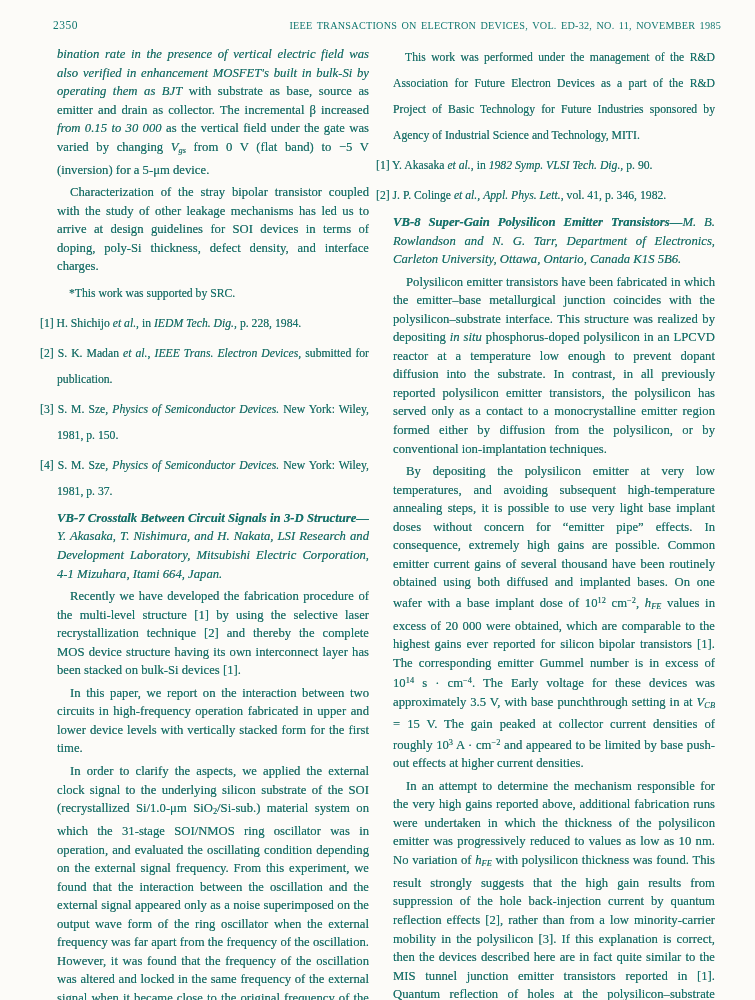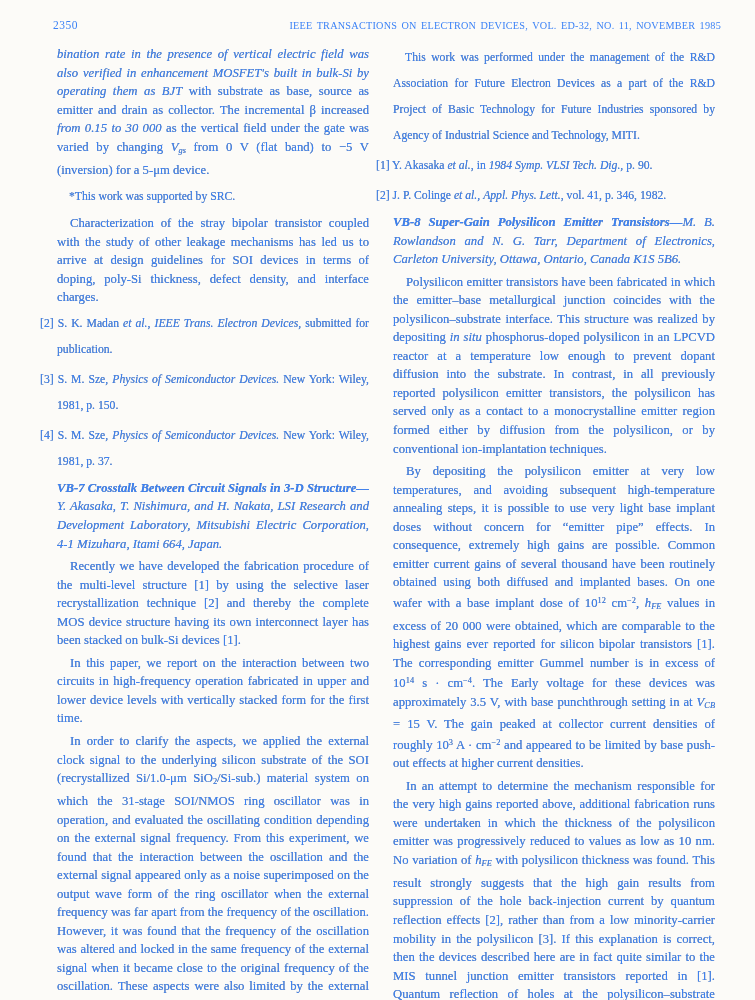--- a/index.html
+++ b/index.html
@@ -6,21 +6,21 @@
   body {
     width:755px; height:1000px;
     background:#f6f5f2;
     font-family:"Liberation Serif", serif;
     -webkit-font-smoothing:antialiased;
   }
   .page {
     position:relative;
     width:755px; height:1000px;
     background:#fcfbf8;
-    color:#3b82f6;
+    color:#0f766e;
     overflow:hidden;
   }
   .header-row {
     position:absolute; top:19px; left:53px; right:34px;
     display:flex; justify-content:space-between; align-items:baseline;
   }
   .page-number { font-size:11.5px; letter-spacing:0.5px; }
   .journal-header { font-size:10.2px; letter-spacing:0.25px; word-spacing:1.5px; }
   .col {
     position:absolute; top:41px;
@@ -48,33 +48,34 @@
 </head>
 <body>
 
 <div class="page">
   <div class="header-row">
     <span class="page-number">2350</span>
     <span class="journal-header">IEEE TRANSACTIONS ON ELECTRON DEVICES, VOL. ED-32, NO. 11, NOVEMBER 1985</span>
   </div>
   <div class="col col-left">
       <p class="blk body-paragraph"><span class="seg-i">bination rate in the presence of vertical electric field was also verified in enhancement MOSFET's built in bulk-Si by operating them as BJT</span><span> with substrate as base, source as emitter and drain as collector. The incremental β increased </span><span class="seg-i">from 0.15 to 30 000</span><span> as the vertical field under the gate was varied by changing </span><span class="seg-i">V</span><span class="seg-i seg-sub">gs</span><span> from 0 V (flat band) to −5 V (inversion) for a 5-μm device.</span></p>
+      <p class="blk body-paragraph indent"><span>Characterization of the stray bipolar transistor coupled with the study of other leakage mechanisms has led us to arrive at design guidelines for SOI devices in terms of doping, poly-Si thickness, defect density, and interface charges.</span></p>
       <p class="blk footnote"><span>*This work was supported by SRC.</span></p>
-      <p class="blk body-paragraph indent"><span>Characterization of the stray bipolar transistor coupled with the study of other leakage mechanisms has led us to arrive at design guidelines for SOI devices in terms of doping, poly-Si thickness, defect density, and interface charges.</span></p>
+      <p class="blk reference"><span>[1] H. Shichijo </span><span class="seg-i">et al.</span><span>, in </span><span class="seg-i">IEDM Tech. Dig.</span><span>, p. 228, 1984.</span></p>
       <p class="blk reference"><span>[2] S. K. Madan </span><span class="seg-i">et al.</span><span>, </span><span class="seg-i">IEEE Trans. Electron Devices</span><span>, submitted for publication.</span></p>
       <p class="blk reference"><span>[3] S. M. Sze, </span><span class="seg-i">Physics of Semiconductor Devices.</span><span>  New York: Wiley, 1981, p. 150.</span></p>
       <p class="blk reference"><span>[4] S. M. Sze, </span><span class="seg-i">Physics of Semiconductor Devices.</span><span>  New York: Wiley, 1981, p. 37.</span></p>
       <p class="blk section-heading"><span class="seg-b">VB-7   Crosstalk Between Circuit Signals in 3-D Structure—</span><span>Y. Akasaka, T. Nishimura, and H. Nakata, LSI Research and Development Laboratory, Mitsubishi Electric Corporation, 4-1 Mizuhara, Itami 664, Japan.</span></p>
       <p class="blk body-paragraph indent"><span>Recently we have developed the fabrication procedure of the multi-level structure [1] by using the selective laser recrystallization technique [2] and thereby the complete MOS device structure having its own interconnect layer has been stacked on bulk-Si devices [1].</span></p>
       <p class="blk body-paragraph indent"><span>In this paper, we report on the interaction between two circuits in high-frequency operation fabricated in upper and lower device levels with vertically stacked form for the first time.</span></p>
       <p class="blk body-paragraph indent"><span>In order to clarify the aspects, we applied the external clock signal to the underlying silicon substrate of the SOI (recrystallized Si/1.0-μm SiO</span><span class="seg-sub">2</span><span>/Si-sub.) material system on which the 31-stage SOI/NMOS ring oscillator was in operation, and evaluated the oscillating condition depending on the external signal frequency. From this experiment, we found that the interaction between the oscillation and the external signal appeared only as a noise superimposed on the output wave form of the ring oscillator when the external frequency was far apart from the frequency of the oscillation. However, it was found that the frequency of the oscillation was altered and locked in the same frequency of the external signal when it became close to the original frequency of the oscillation. These aspects were also limited by the external signal voltage. For instance, the original oscillation of 6.3 MHz at a supply voltage of 5 V was altered and locked in the external signal frequency of 5.3 MHz at the signal voltage of 5 V, and was kept unchanged in the case of the signal voltage below 2 V.</span></p>
     </div>
   <div class="col col-right">
       <p class="blk footnote"><span>This work was performed under the management of the R&amp;D Association for Future Electron Devices as a part of the R&amp;D Project of Basic Technology for Future Industries sponsored by Agency of Industrial Science and Technology, MITI.</span></p>
-      <p class="blk reference"><span>[1] Y. Akasaka </span><span class="seg-i">et al.</span><span>, in </span><span class="seg-i">1984 Symp. VLSI Tech. Dig.</span><span>, p. 90.</span></p>
+      <p class="blk reference"><span>[1] Y. Akasaka </span><span class="seg-i">et al.</span><span>, in </span><span class="seg-i">1982 Symp. VLSI Tech. Dig.</span><span>, p. 90.</span></p>
       <p class="blk reference"><span>[2] J. P. Colinge </span><span class="seg-i">et al.</span><span>, </span><span class="seg-i">Appl. Phys. Lett.</span><span>, vol. 41, p. 346, 1982.</span></p>
       <p class="blk section-heading"><span class="seg-b">VB-8   Super-Gain Polysilicon Emitter Transistors—</span><span>M. B. Rowlandson and N. G. Tarr, Department of Electronics, Carleton University, Ottawa, Ontario, Canada K1S 5B6.</span></p>
       <p class="blk body-paragraph indent"><span>Polysilicon emitter transistors have been fabricated in which the emitter–base metallurgical junction coincides with the polysilicon–substrate interface. This structure was realized by depositing </span><span class="seg-i">in situ</span><span> phosphorus-doped polysilicon in an LPCVD reactor at a temperature low enough to prevent dopant diffusion into the substrate. In contrast, in all previously reported polysilicon emitter transistors, the polysilicon has served only as a contact to a monocrystalline emitter region formed either by diffusion from the polysilicon, or by conventional ion-implantation techniques.</span></p>
       <p class="blk body-paragraph indent"><span>By depositing the polysilicon emitter at very low temperatures, and avoiding subsequent high-temperature annealing steps, it is possible to use very light base implant doses without concern for “emitter pipe” effects. In consequence, extremely high gains are possible. Common emitter current gains of several thousand have been routinely obtained using both diffused and implanted bases. On one wafer with a base implant dose of 10</span><span class="seg-sup">12</span><span> cm</span><span class="seg-sup">−2</span><span>, </span><span class="seg-i">h</span><span class="seg-i seg-sub">FE</span><span> values in excess of 20 000 were obtained, which are comparable to the highest gains ever reported for silicon bipolar transistors [1]. The corresponding emitter Gummel number is in excess of 10</span><span class="seg-sup">14</span><span> s · cm</span><span class="seg-sup">−4</span><span>. The Early voltage for these devices was approximately 3.5 V, with base punchthrough setting in at </span><span class="seg-i">V</span><span class="seg-i seg-sub">CB</span><span> = 15 V. The gain peaked at collector current densities of roughly 10</span><span class="seg-sup">3</span><span> A · cm</span><span class="seg-sup">−2</span><span> and appeared to be limited by base push-out effects at higher current densities.</span></p>
       <p class="blk body-paragraph indent"><span>In an attempt to determine the mechanism responsible for the very high gains reported above, additional fabrication runs were undertaken in which the thickness of the polysilicon emitter was progressively reduced to values as low as 10 nm. No variation of </span><span class="seg-i">h</span><span class="seg-i seg-sub">FE</span><span> with polysilicon thickness was found. This result strongly suggests that the high gain results from suppression of the hole back-injection current by quantum reflection effects [2], rather than from a low minority-carrier mobility in the polysilicon [3]. If this explanation is correct, then the devices described here are in fact quite similar to the MIS tunnel junction emitter transistors reported in [1]. Quantum reflection of holes at the polysilicon–substrate interface could occur even in the absence of an interfacial oxide layer, but would no doubt be greatly enhanced by the growth of such a layer during the brief interval between the final cleaning of the substrates in dilute hydrofluoric acid and their insertion into the LPCVD reactor.</span></p>
       <p class="blk body-paragraph indent"></p>
     </div>
 </div>
 
 </body></html>

